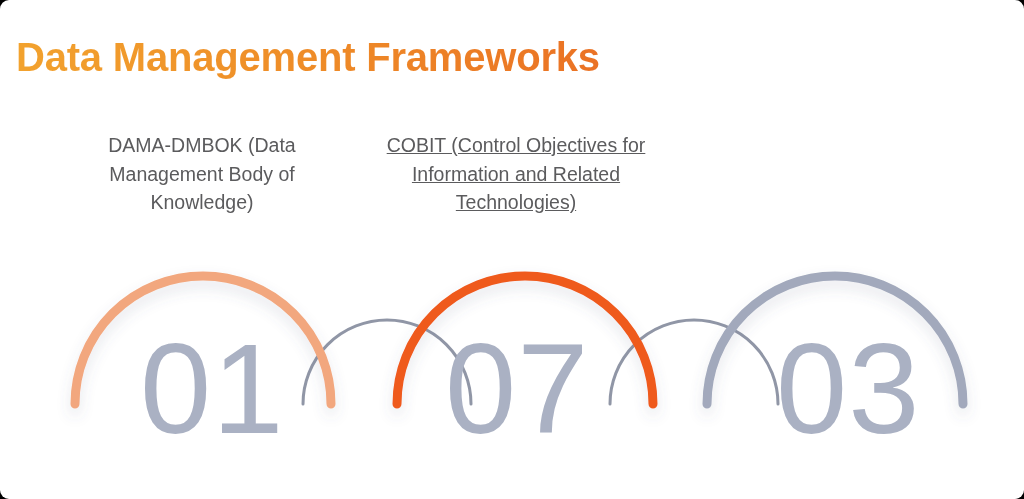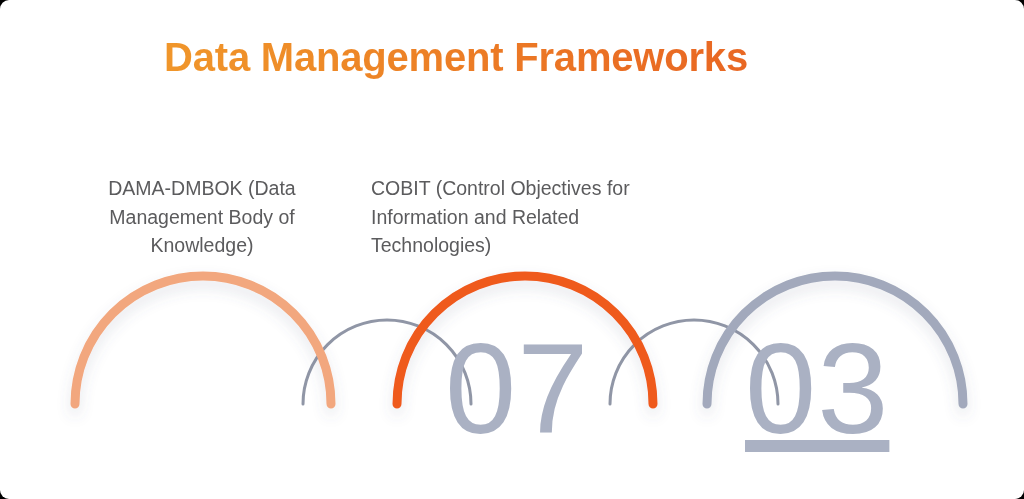--- a/index.html
+++ b/index.html
@@ -41,48 +41,46 @@
     z-index: 41;
   }
   .corner-cover.tl { left: 0;  top: 0; }
   .corner-cover.tr { right: 0; top: 0; }
   .corner-cover.bl { left: 0;  bottom: 0; }
   .corner-cover.br { right: 0; bottom: 0; }
 
   
   #title {
     position: absolute;
-    left: 4px;
+    left: 16px;
     top: 31px;
     width: 904px;
-    text-align: center;
     font-size: 40px;
     font-weight: bold;
     letter-spacing: -0.2px;
     line-height: 52px;
     background: linear-gradient(90deg, #F2A22E 0%, #EE8A27 35%, #EA6F24 68%, #E75E22 100%);
     -webkit-background-clip: text;
     background-clip: text;
     color: transparent;
     -webkit-text-fill-color: transparent;
     z-index: 20;
   }
 
   
   .caption {
     position: absolute;
     top: 131px;
     font-size: 19.5px;
     line-height: 28.5px;
     color: #5B5B5D;
     z-index: 20;
-    margin-top: 43px;
   }
   .caption.c1 { left: 73px;  width: 258px; text-align: center; }
-  .caption.c2 { left: 371px; width: 290px; text-align: left; }
+  .caption.c2 { left: 371px; width: 290px; text-align: center; text-decoration: underline; }
   .caption.c3 { left: 757px; width: 200px; text-align: left;   }
 
   
   #arcs {
     position: absolute;
     left: 0;
     top: 0;
     width: 1024px;
     height: 499px;
     z-index: 5;
@@ -94,21 +92,21 @@
     top: 325px;
     font-size: 128px;
     line-height: 128px;
     font-weight: normal;
     color: #AAB1C3;
     letter-spacing: 1px;
     z-index: 10;
   }
   .numeral.n1 { left: 140px; }
   .numeral.n2 { left: 445px; }
-  .numeral.n3 { left: 745px; text-decoration: underline; }
+  .numeral.n3 { left: 776px; }
 </style>
 </head>
 <body>
 
 <div id="infographic">
 
   <svg id="arcs" viewBox="0 0 1024 499" width="1024" height="499">
     <defs>
       <filter id="archShadow" x="-30%" y="-30%" width="160%" height="180%">
         <feDropShadow dx="0" dy="7" stdDeviation="7" flood-color="#5A6480" flood-opacity="0.16"></feDropShadow>
@@ -133,20 +131,21 @@
     </g>
   </svg>
 
   <div id="title">Data Management Frameworks</div>
 
   <div class="caption c1">DAMA-DMBOK (Data Management Body of Knowledge)</div>
 
   <div class="caption c2">COBIT (Control Objectives for Information and Related Technologies)</div>
 
 
+  <div class="numeral n1">01</div>
 
   <div class="numeral n2">07</div>
 
   <div class="numeral n3">03</div>
 
   <div class="corner tl"></div>
   <div class="corner tr"></div>
   <div class="corner bl"></div>
   <div class="corner br"></div>
   <div class="corner-cover tl"></div>

